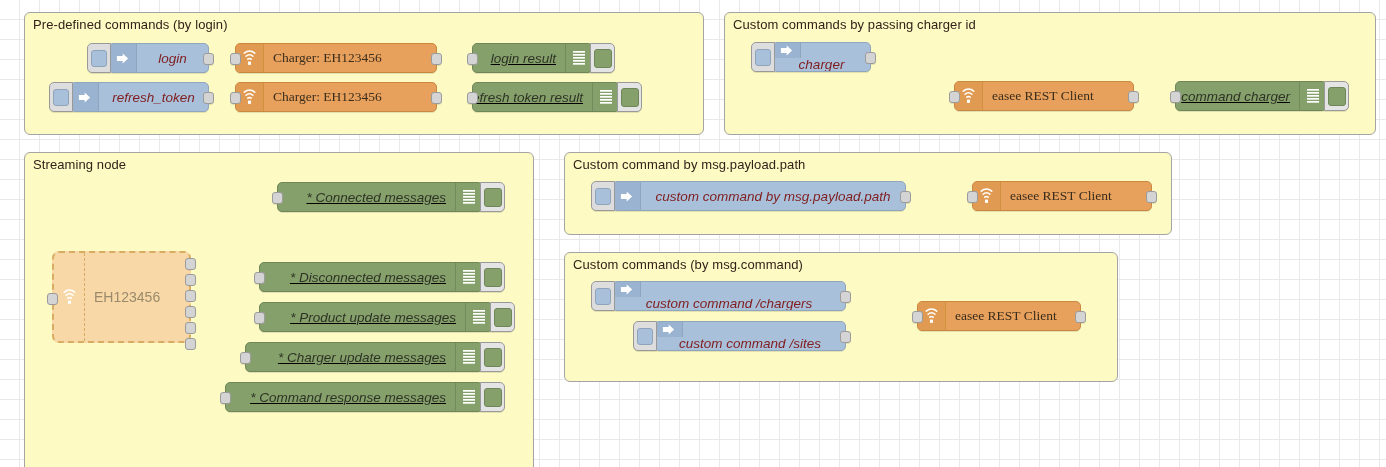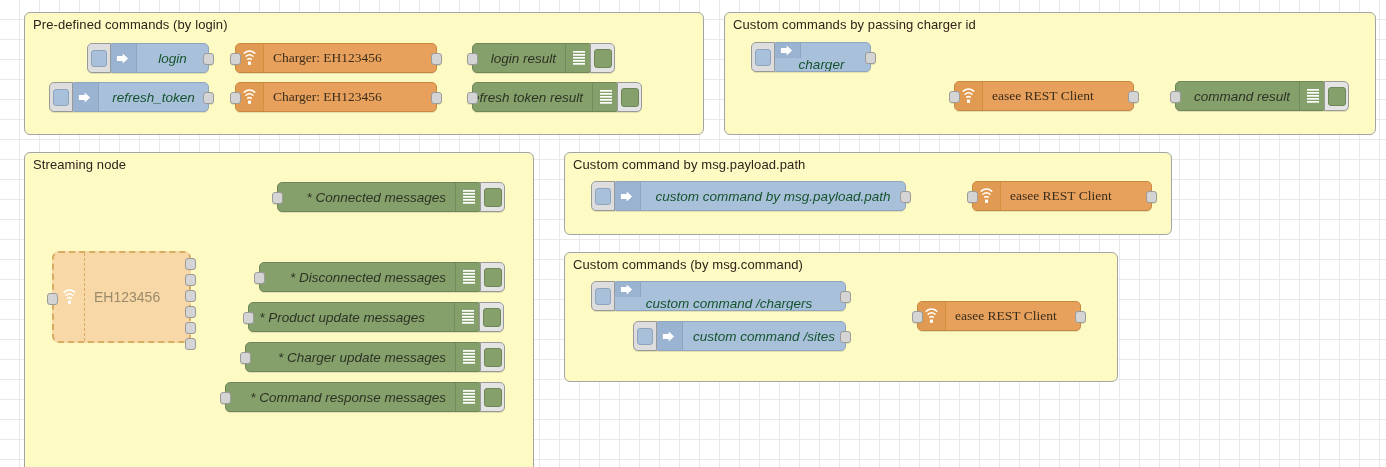--- a/index.html
+++ b/index.html
@@ -38,21 +38,21 @@
   
   .node{
     position:absolute;height:30px;box-sizing:border-box;
     border:1px solid #999;border-radius:5px;
     display:flex;align-items:stretch;
     font-size:13.5px;
     filter:drop-shadow(0 1px 0 rgba(0,0,0,.10));
   }
   .node .lbl{
     flex:1;display:flex;align-items:center;
-    font-style:italic;color:#14532d;
+    font-style:italic;color:#7f1d1d;
     padding:0 9px;white-space:nowrap;overflow:hidden;
   }
   .node .lbl.right{justify-content:flex-end;}
   .node .lbl.left{justify-content:flex-start;font-family:Liberation Serif, serif;}
   .node .lbl.center{justify-content:center;}
   .node .lbl.plain{font-style:normal;}
 
   
   .n-inject{background:#a9c0db;border-color:#90a6be;}
   .n-inject .btn{
@@ -71,21 +71,21 @@
     background:#9ab3d0;border-radius:4px 0 0 4px;
   }
   
   .n-easee{background:#e8a15c;border-color:#c9883f;}
   .n-easee .ic{
     width:27px;display:flex;align-items:center;justify-content:center;
     border-right:1px solid #d0913f;background:#e09a52;border-radius:4px 0 0 4px;
   }
   .n-easee .lbl{font-style:normal;color:#3b2d1c;}
   
-  .n-debug{background:#86a06c;border-color:#6f8758;}
+  .n-debug{background:#86a06c;border-color:#6f8758;text-decoration:underline;}
   .n-debug .lbl{color:#2d3324;}
   .n-debug .ic{
     width:26px;display:flex;align-items:center;justify-content:center;
     border-left:1px solid #738a5c;
   }
   .n-debug .tgl{
     position:absolute;right:-23px;top:-1px;
     width:25px;height:30px;background:#e4e4e4;
     border:1px solid #999;border-radius:0 5px 5px 0;
     box-sizing:border-box;display:flex;align-items:center;justify-content:center;
@@ -268,21 +268,21 @@
         <path fill="none" stroke="#fff" stroke-width="1.7" stroke-linecap="round" d="M6.1 11.3c.6-.5 1.2-.8 1.9-.8s1.3.3 1.9.8"></path>
         <rect x="6.3" y="14" width="3.4" height="3.6" fill="#fff"></rect>
       </svg>
     </div>
     <div class="lbl plain left">easee REST Client</div>
     <div class="port" style="left:-6px;top:9px;"></div>
     <div class="port" style="right:-6px;top:9px;"></div>
   </div>
 
   <div class="node n-debug" style="left:1175px;top:81px;width:152px;">
-    <div class="lbl right">command result</div>
+    <div class="lbl right">command charger</div>
     <div class="ic">
       <svg width="14" height="16" viewBox="0 0 14 16">
           <g fill="#fff">
         <rect x="1" y="1" width="12" height="1.7"></rect>
             <rect x="1" y="4" width="12" height="1.7"></rect>
         <rect x="1" y="7" width="12" height="1.7"></rect>
             <rect x="1" y="10" width="12" height="1.7"></rect>
         <rect x="1" y="13" width="12" height="1.7"></rect>
           </g>
         </svg>
@@ -348,21 +348,21 @@
         <rect x="1" y="13" width="12" height="1.7"></rect>
           </g>
         </svg>
     </div>
     <div class="tgl">
         <i></i>
       </div>
     <div class="port" style="left:-6px;top:9px;"></div>
   </div>
 
-  <div class="node n-debug" style="left:248px;top:302px;width:234px;gap:20px;">
+  <div class="node n-debug" style="left:259px;top:302px;width:234px;">
     <div class="lbl right">* Product update messages</div>
     <div class="ic">
       <svg width="14" height="16" viewBox="0 0 14 16">
           <g fill="#fff">
         <rect x="1" y="1" width="12" height="1.7"></rect>
             <rect x="1" y="4" width="12" height="1.7"></rect>
         <rect x="1" y="7" width="12" height="1.7"></rect>
             <rect x="1" y="10" width="12" height="1.7"></rect>
         <rect x="1" y="13" width="12" height="1.7"></rect>
           </g>
@@ -453,21 +453,21 @@
       </div>
     <div class="ic">
       <svg width="15" height="15" viewBox="0 0 16 16">
           <path fill="#fff" d="M2 5.4h6.2V2.6L14 8l-5.8 5.4v-2.8H2z"></path>
         </svg>
     </div>
     <div class="lbl center">custom command /chargers</div>
     <div class="port" style="right:-6px;top:9px;"></div>
   </div>
 
-  <div class="node n-inject" style="left:654px;top:321px;width:192px;">
+  <div class="node n-inject" style="left:654px;top:321px;width:192px;flex-direction:column;">
     <div class="btn">
         <i></i>
       </div>
     <div class="ic">
       <svg width="15" height="15" viewBox="0 0 16 16">
           <path fill="#fff" d="M2 5.4h6.2V2.6L14 8l-5.8 5.4v-2.8H2z"></path>
         </svg>
     </div>
     <div class="lbl center">custom command /sites</div>
     <div class="port" style="right:-6px;top:9px;"></div>

